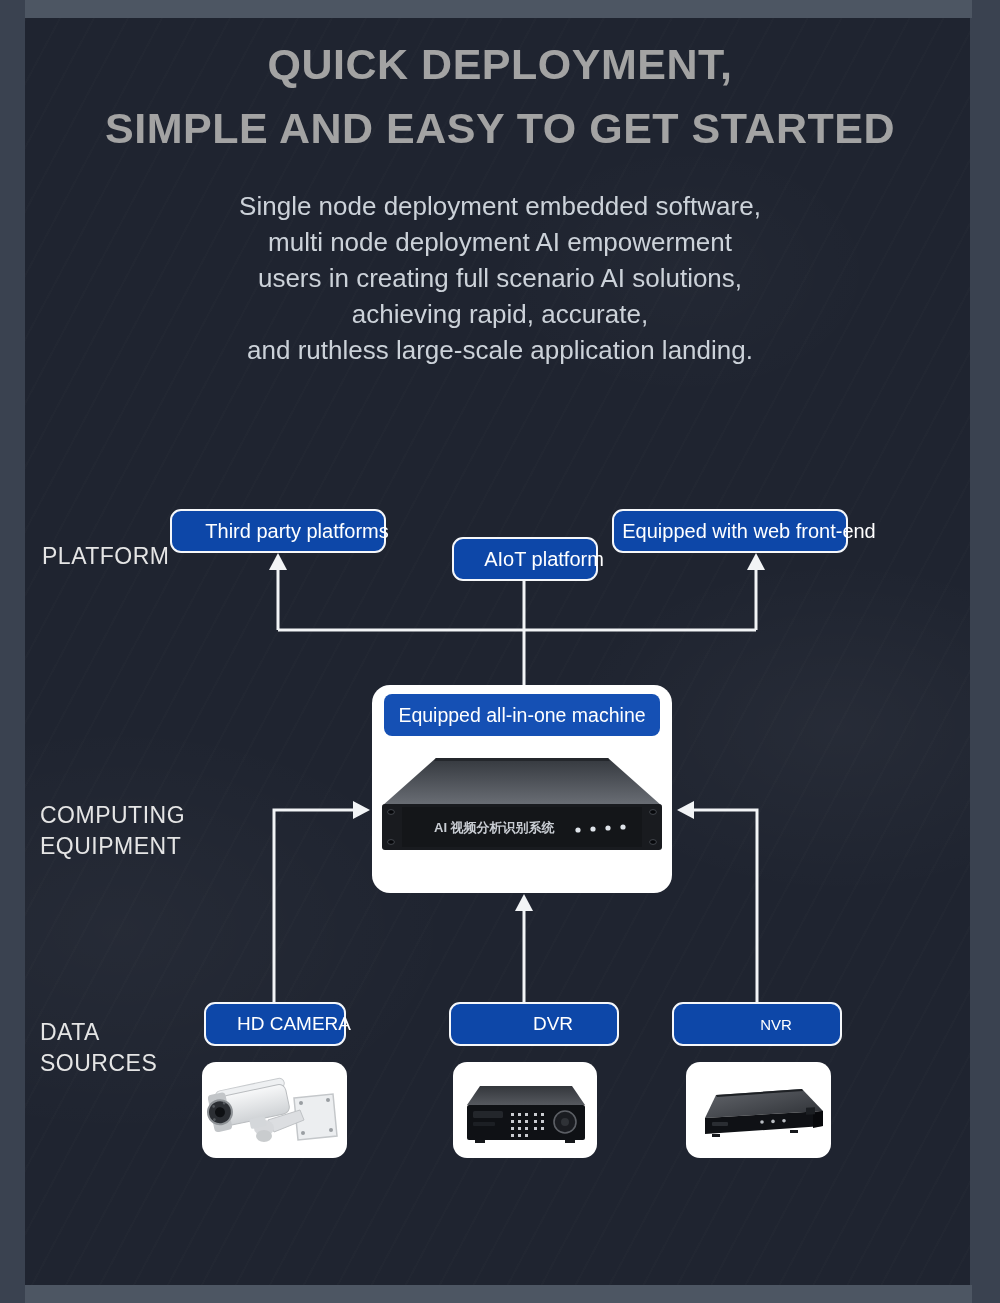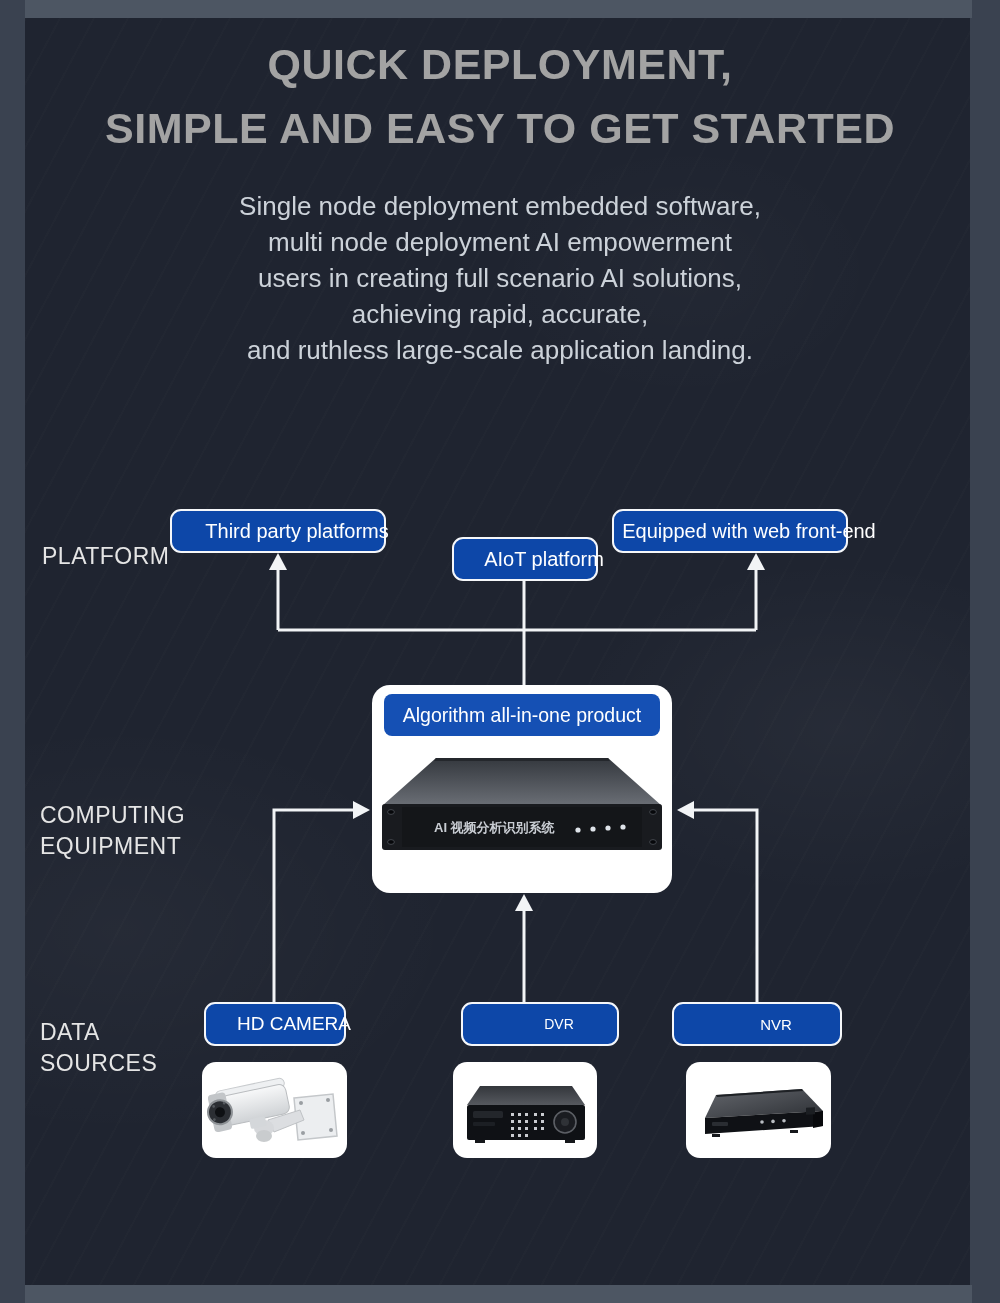--- a/index.html
+++ b/index.html
@@ -43,21 +43,21 @@
   .chip{
     position:absolute;box-sizing:border-box;height:44px;z-index:2;
     background:#0d47a8;border:2.5px solid #f5f7fa;border-radius:11px;
     color:#ffffff;display:flex;align-items:center;justify-content:center;
     font-size:20px;white-space:nowrap;padding-left:38px;
   }
   #btn-third{left:170px;top:509px;width:216px;}
   #btn-aiot{left:452px;top:509px;width:146px;margin-top:28px;}
   #btn-web{left:612px;top:509px;width:236px;}
   #btn-cam{left:204px;top:1002px;width:142px;font-size:19px;}
-  #btn-dvr{left:461px;top:1002px;width:158px;font-size:14px;}
+  #btn-dvr{left:449px;top:1002px;width:170px;font-size:19px;}
   #btn-nvr{left:672px;top:1002px;width:170px;font-size:15px;}
   #connectors{position:absolute;left:0;top:0;width:1000px;height:1303px;z-index:1;pointer-events:none;}
   .machine-card{
     position:absolute;left:372px;top:685px;width:300px;height:208px;z-index:2;
     background:#ffffff;border-radius:18px;
   }
   .machine-banner{
     position:absolute;left:12px;top:9px;width:276px;height:42px;box-sizing:border-box;
     background:#1550b4;border-radius:8px;color:#ffffff;font-size:19.5px;
     display:flex;align-items:center;justify-content:center;white-space:nowrap;
@@ -117,21 +117,21 @@
 <div class="chip" id="btn-third">Third party platforms</div>
 <div class="chip" id="btn-aiot">AIoT platform</div>
 <div class="chip" id="btn-web">Equipped with web front-end</div>
 
 <div class="side-label" id="computing-label">
   <div>COMPUTING</div>
   <div>EQUIPMENT</div>
 </div>
 
 <div class="machine-card">
-  <div class="machine-banner">Algorithm all-in-one product</div>
+  <div class="machine-banner">Equipped all-in-one machine</div>
   <svg class="machine-img" viewBox="0 0 288 140" xmlns="http://www.w3.org/2000/svg">
     <defs>
       <linearGradient id="gTop" x1="0" y1="0" x2="0" y2="1">
         <stop offset="0" stop-color="#34383e"></stop>
         <stop offset="1" stop-color="#6b6f76"></stop>
       </linearGradient>
     </defs>
 
     <polygon points="58,16 230,16 284,64 4,64" fill="url(#gTop)"></polygon>
     <polygon points="58,16 230,16 232,19 56,19" fill="#24272c"></polygon>

